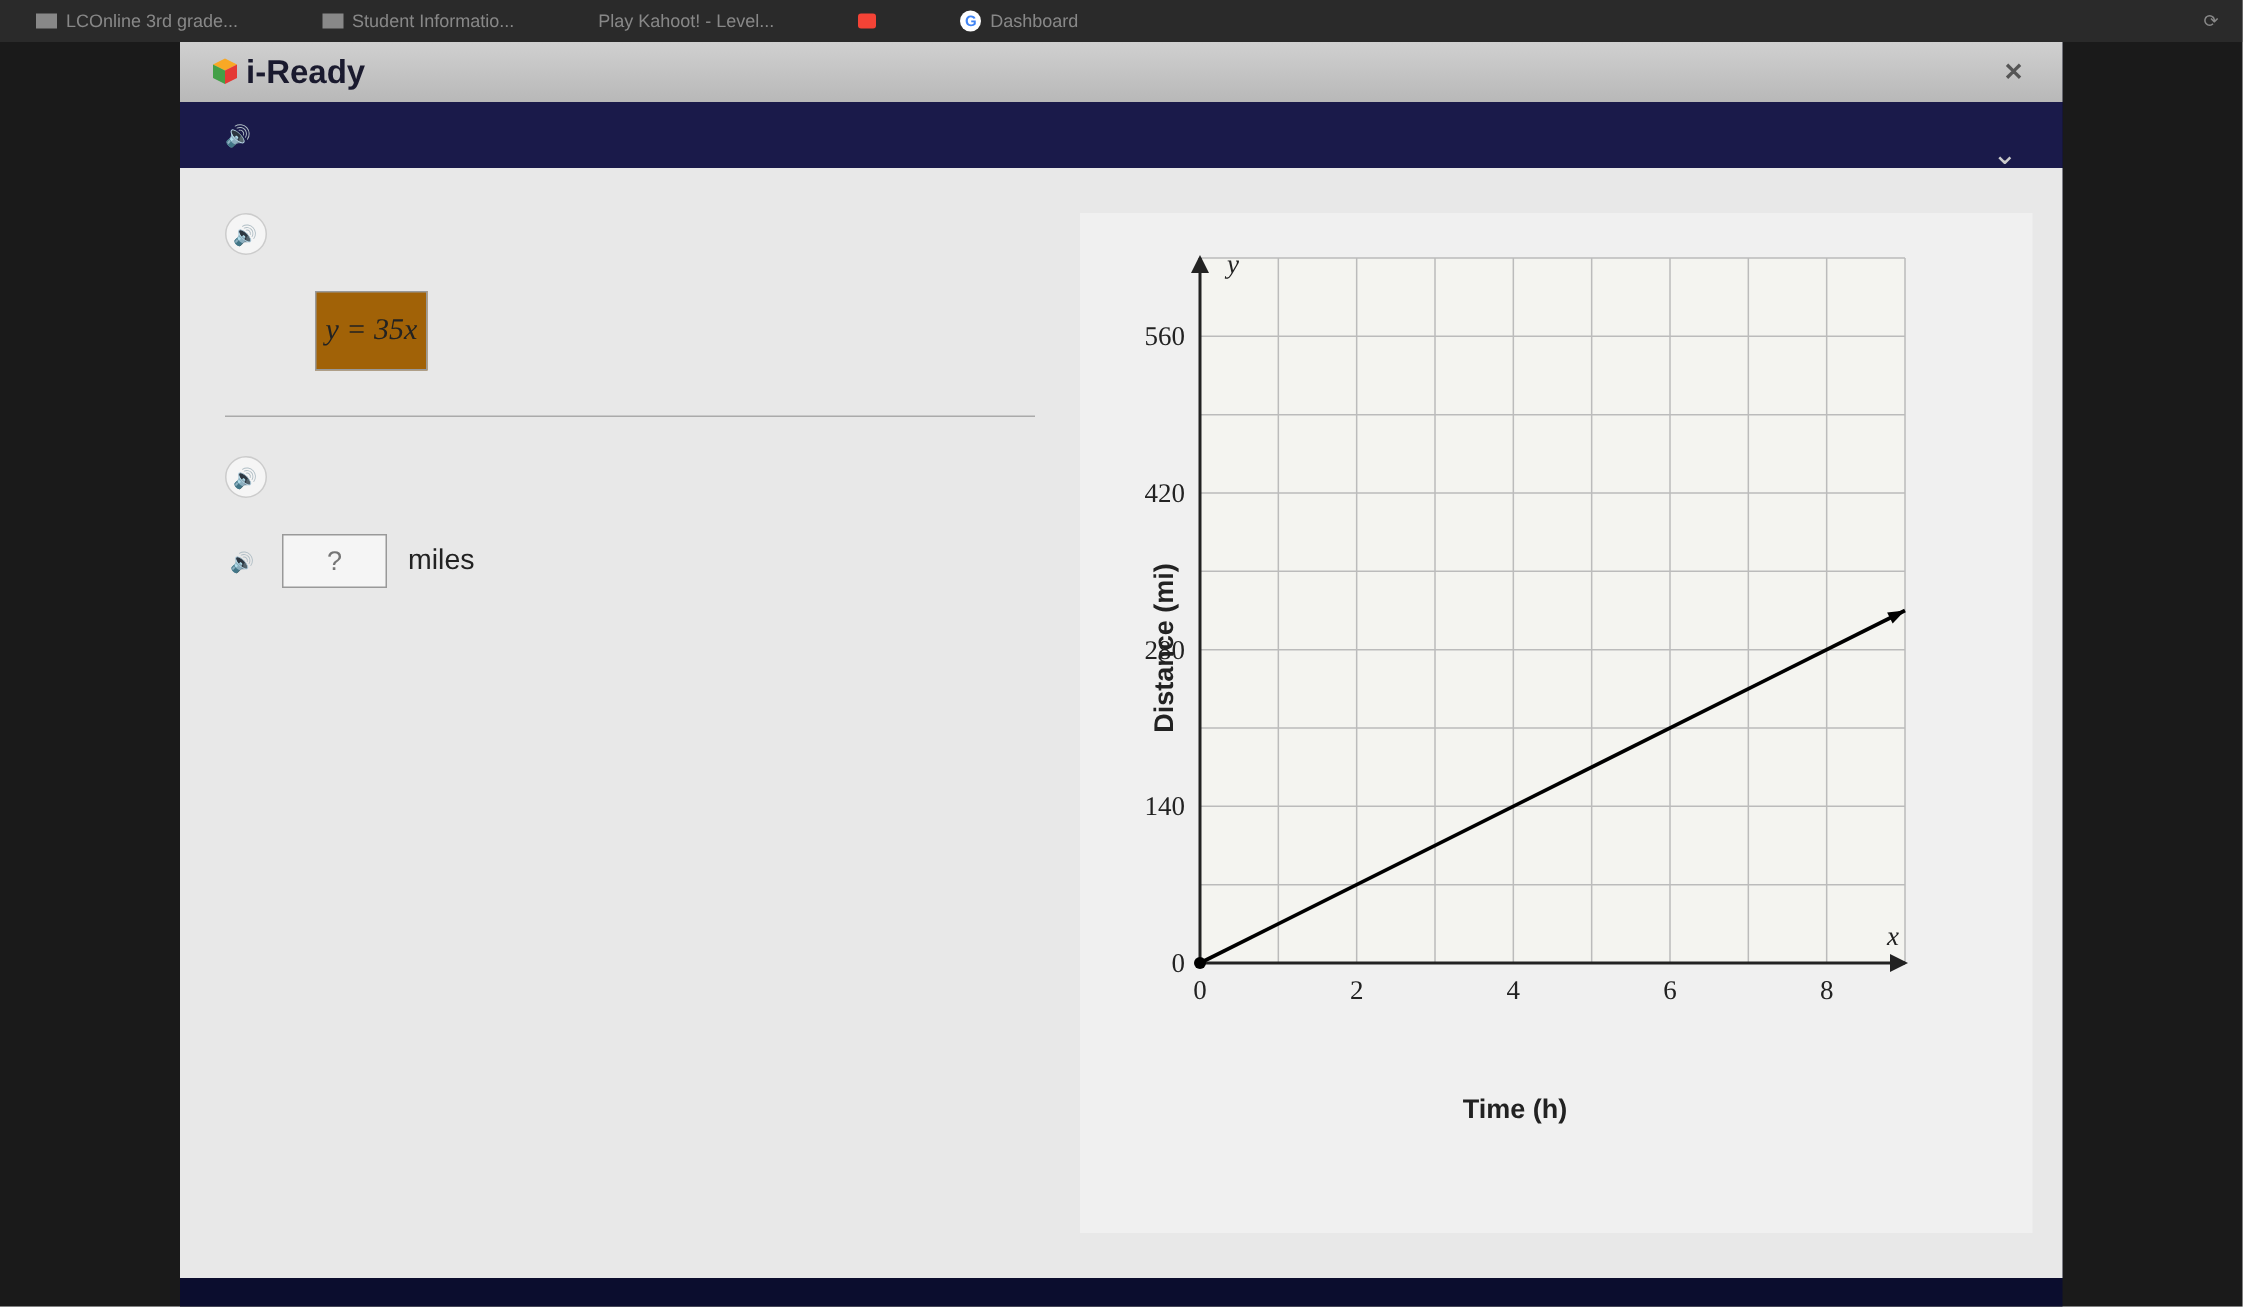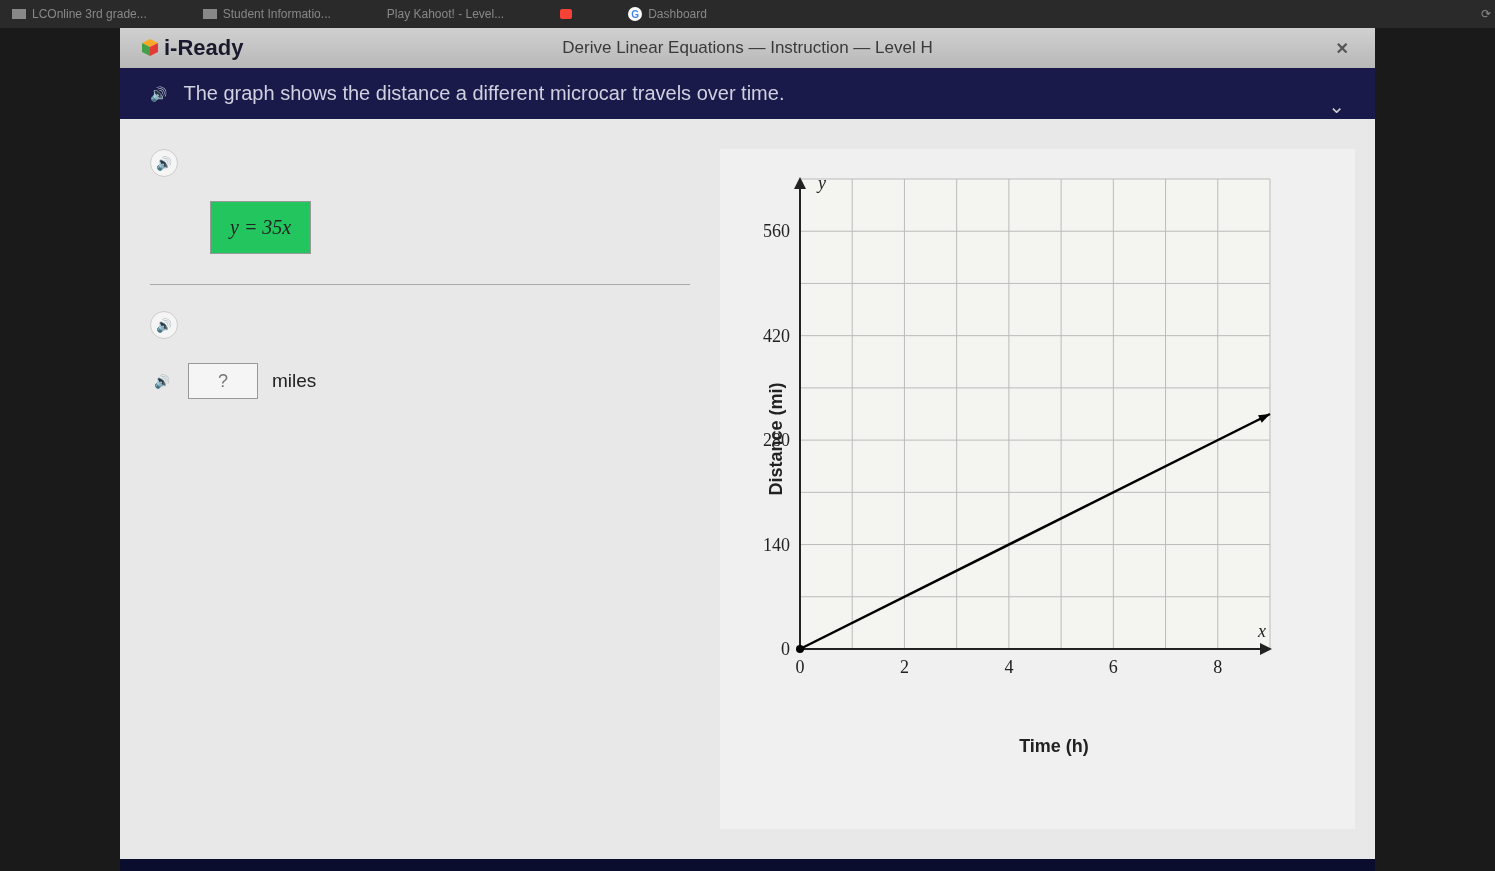--- a/index.html
+++ b/index.html
@@ -8,21 +8,21 @@
   width: 1495px;
   height: 871px;
   font-family: Arial, sans-serif;
   overflow: hidden;
 }
 .browser-tabs {
   height: 28px;
   background: #2a2a2a;
   display: flex;
   align-items: center;
-  padding: 0 4px;
+  padding: 0 16px;
   gap: 40px;
   color: #888;
   font-size: 12px;
 }
 .browser-tab {
   display: flex;
   align-items: center;
   gap: 6px;
   padding: 0 8px;
 }
@@ -136,23 +136,23 @@
   font-size: 13px;
   color: #555;
 }
 .question-text {
   font-size: 21px;
   font-weight: bold;
   color: #222;
 }
 .equation-box {
   margin-left: 60px;
-  background: #22c55e;
+  background: #a16207;
   border: 1px solid #999;
-  padding: 14px 19px;
+  padding: 14px 6px;
   display: inline-block;
   font-size: 20px;
   font-family: 'Times New Roman', serif;
   font-style: italic;
   color: #222;
 }
 .divider {
   margin: 30px 0 26px 0;
   border: none;
   border-top: 1px solid #aaa;
@@ -197,21 +197,20 @@
   color: #222;
 }
 .x-axis-label {
   position: absolute;
   bottom: -38px;
   left: 50%;
   transform: translateX(-50%);
   font-size: 18px;
   font-weight: bold;
   color: #222;
-  margin-left: 44px;
 }
 svg.chart {
   display: block;
 }
 </style>
 </head>
 <body>
 
 <div class="browser-tabs">
   <div class="browser-tab">
@@ -241,27 +240,25 @@
     <div class="logo">
       <span class="logo-icon">
         <svg width="20" height="20" viewBox="0 0 20 20">
           <polygon points="10,1 18,5 10,9 2,5" fill="#f9a825"></polygon>
           <polygon points="2,5 10,9 10,18 2,14" fill="#43a047"></polygon>
           <polygon points="18,5 10,9 10,18 18,14" fill="#e53935"></polygon>
         </svg>
       </span>
       <span>i-Ready</span>
     </div>
-    <div class="title-text">Derive Linear Equations — Instruction — Level H</div>
     <div class="close-x">✕</div>
   </div>
 
   <div class="instruction-bar">
     <span class="speaker-small">🔊</span>
-    <span class="instruction-text">The graph shows the distance a different microcar travels over time.</span>
     <span class="chevron-down">⌄</span>
   </div>
 
   <div class="content-area">
 
     <div class="left-panel">
 
       <div class="question-row">
         <div class="speaker-btn">🔊</div>
       </div>

